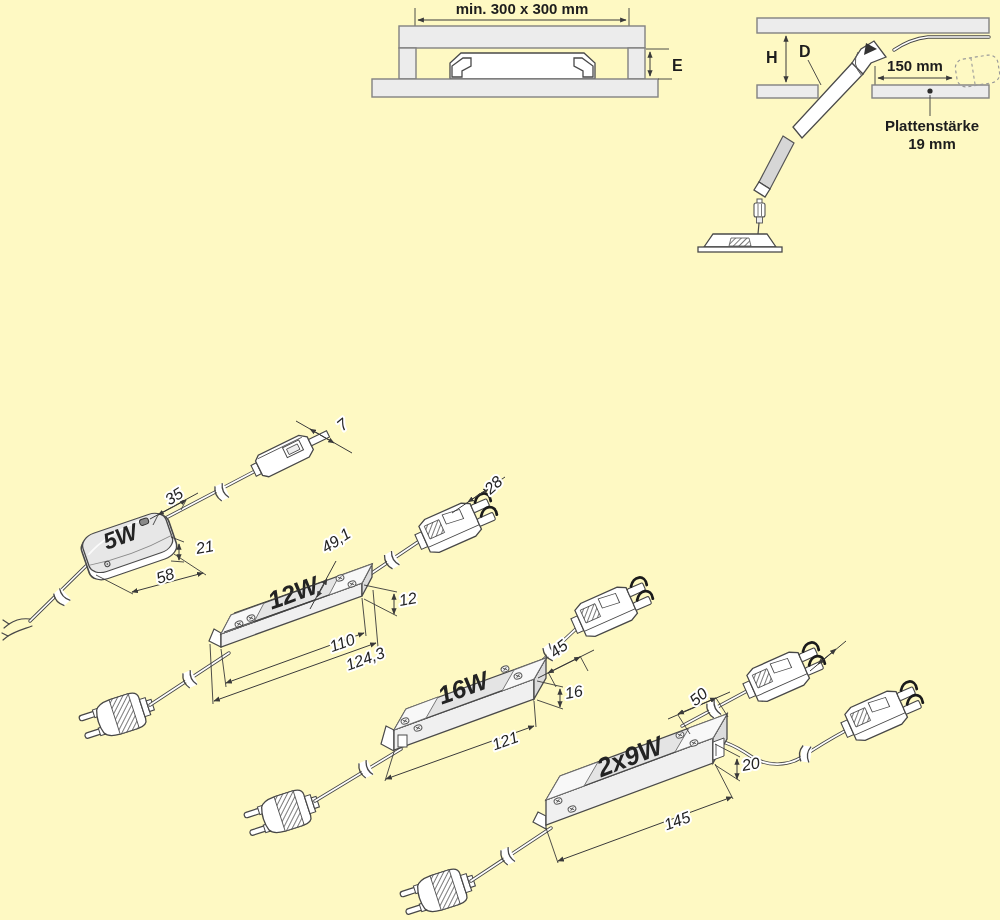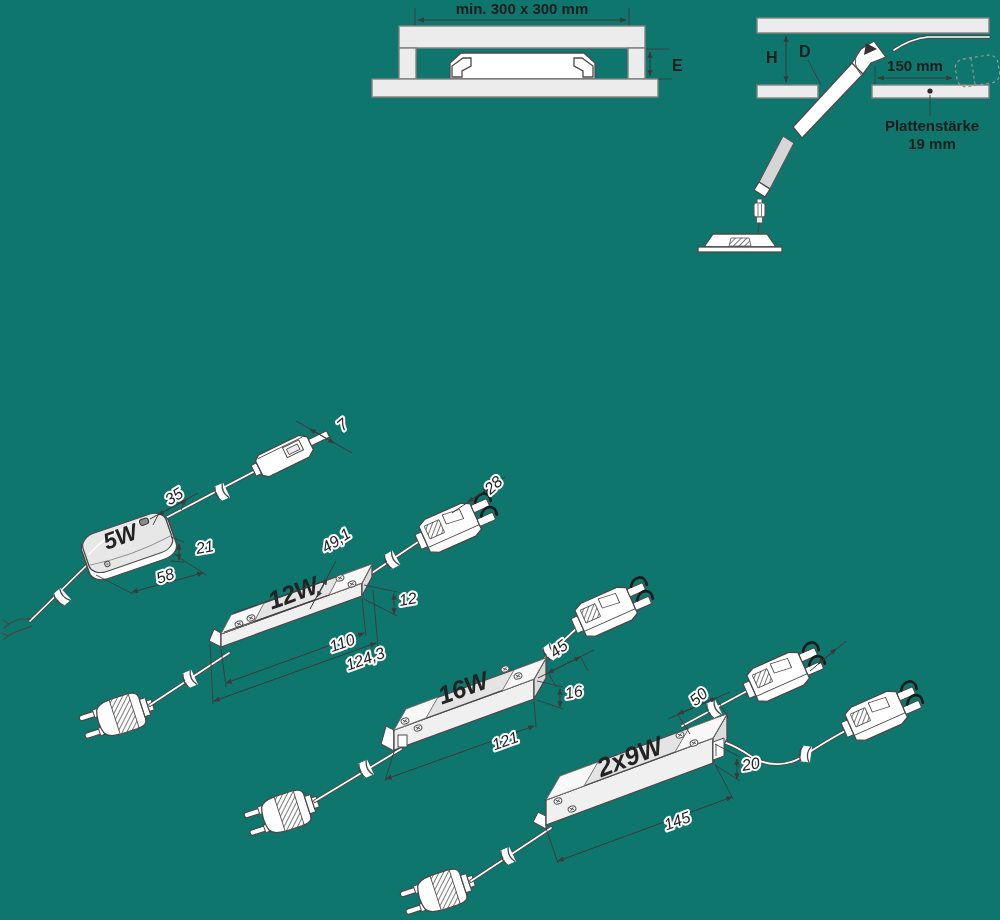--- a/index.html
+++ b/index.html
@@ -1,16 +1,16 @@
 <!DOCTYPE html>
 <html><head>
 <meta charset="utf-8">
 <style>
   html,body{margin:0;padding:0;background:#ffffff;}
-  .stage{width:1000px;height:920px;position:relative;background:#0f766e;overflow:hidden;
+  .stage{width:1000px;height:920px;position:relative;background:#fef9c3;overflow:hidden;
          font-family:"Liberation Sans", sans-serif;}
   svg{display:block}
   .lbl{font-family:"Liberation Sans",sans-serif;fill:#1d1d1d;font-size:15px;font-weight:600;}
   .lbl-big{font-family:"Liberation Sans",sans-serif;fill:#1d1d1d;font-size:16px;font-weight:600;}
   .dimlab{font-family:"Liberation Sans",sans-serif;fill:#232323;font-size:16px;font-style:italic;
           paint-order:stroke;stroke:#ffffff;stroke-width:4px;stroke-linejoin:round;}
   .wlab{font-family:"Liberation Sans",sans-serif;fill:#232323;font-weight:bold;font-style:italic;}
   .panel{fill:#ececec;stroke:#828282;stroke-width:1.4;}
   .edge{fill:#ffffff;stroke:#4a4a4a;stroke-width:1.3;}
   .edge-thin{fill:none;stroke:#5a5a5a;stroke-width:1;}

